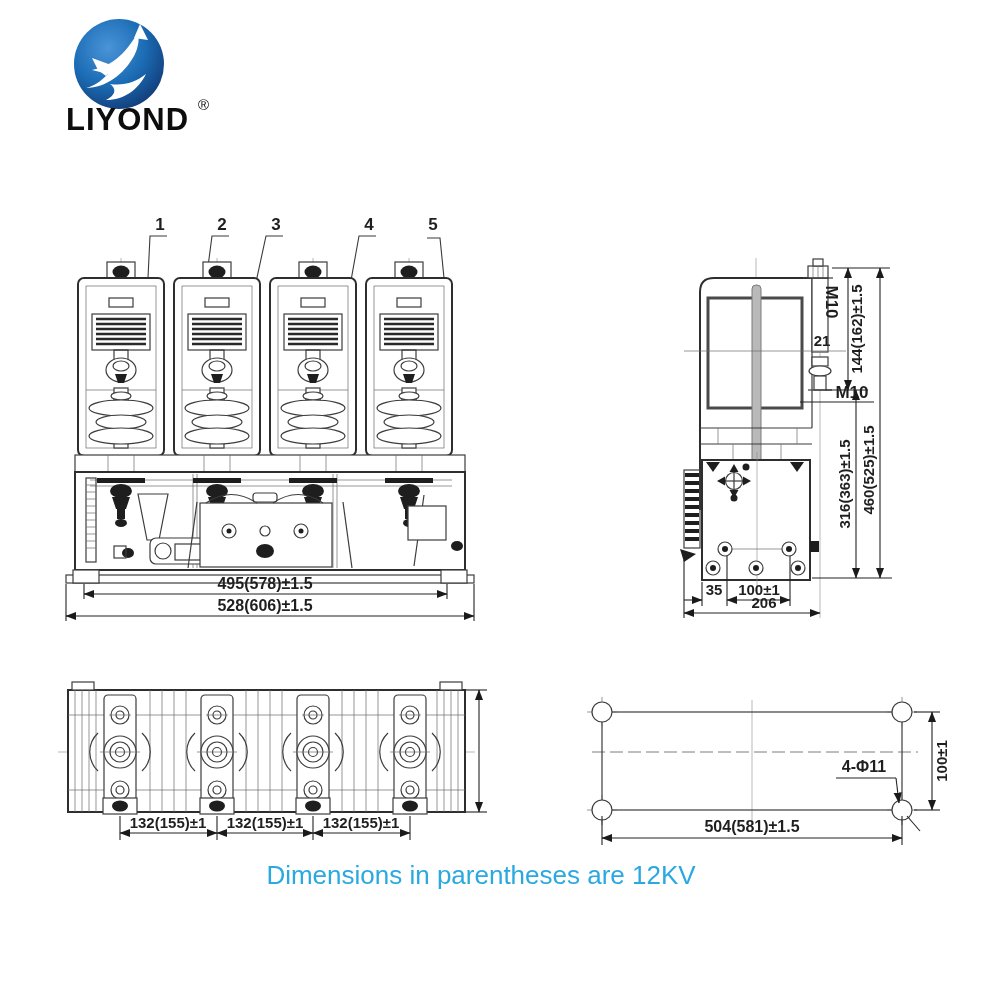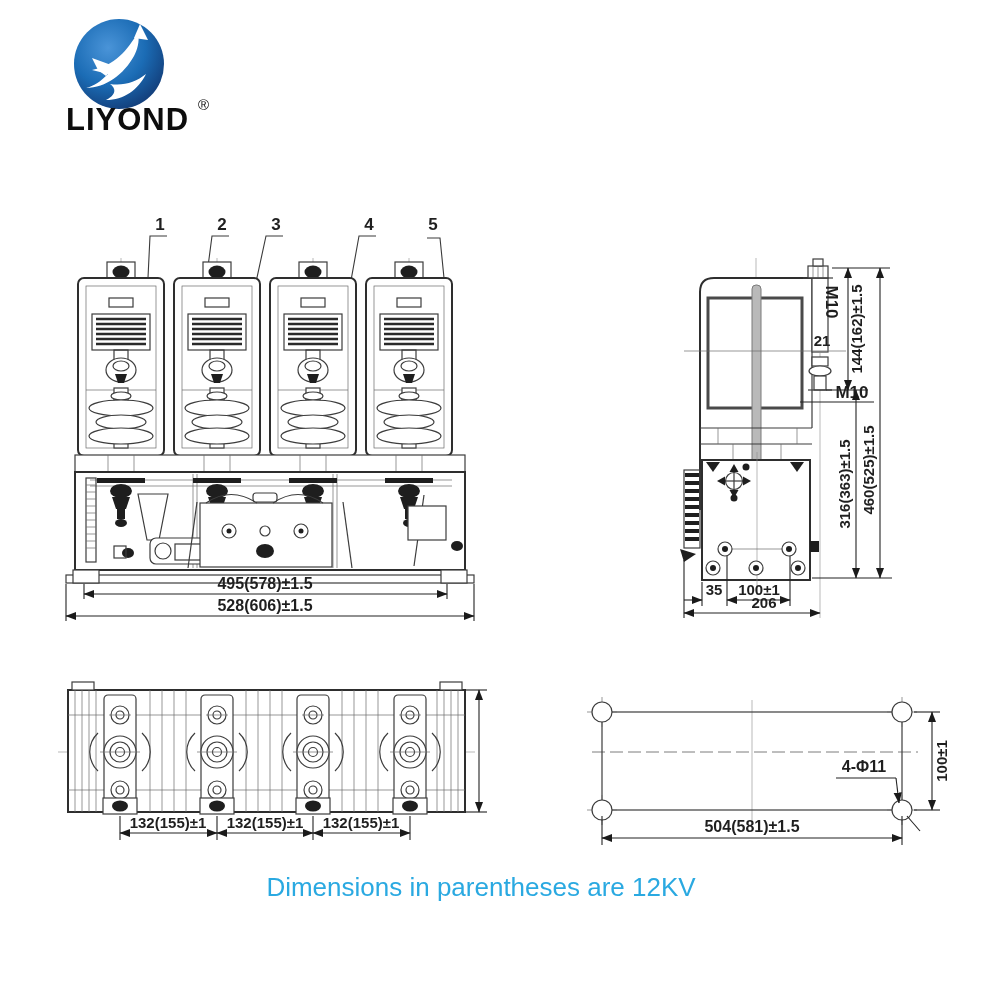--- a/index.html
+++ b/index.html
@@ -24,21 +24,21 @@
   .m10 {font:700 17px "Liberation Sans",sans-serif;}
   .callout{font:700 17px "Liberation Sans",sans-serif;}
   
   #logo{position:absolute;left:62px;top:16px;width:230px;height:125px;}
   #logo .word{position:absolute;left:4px;top:86px;font-weight:800;font-size:31px;
               letter-spacing:1px;color:#0d0d0d;font-family:"Liberation Sans",sans-serif;}
   #logo .reg{position:absolute;left:136px;top:80px;font-size:15px;color:#0d0d0d;
              font-family:"Liberation Sans",sans-serif;}
   
   #caption{position:absolute;left:0;top:860px;width:962px;text-align:center;
-           font-size:26px;color:#2aa9e1;font-family:"Liberation Sans",sans-serif;margin-top:12px;}
+           font-size:26px;color:#2aa9e1;font-family:"Liberation Sans",sans-serif;}
 </style>
 </head>
 <body>
 
 <div id="stage">
 
   <div id="logo">
     <svg width="118" height="104" viewBox="0 0 118 104">
       <defs>
         <radialGradient id="lg" cx="38%" cy="32%" r="75%">

